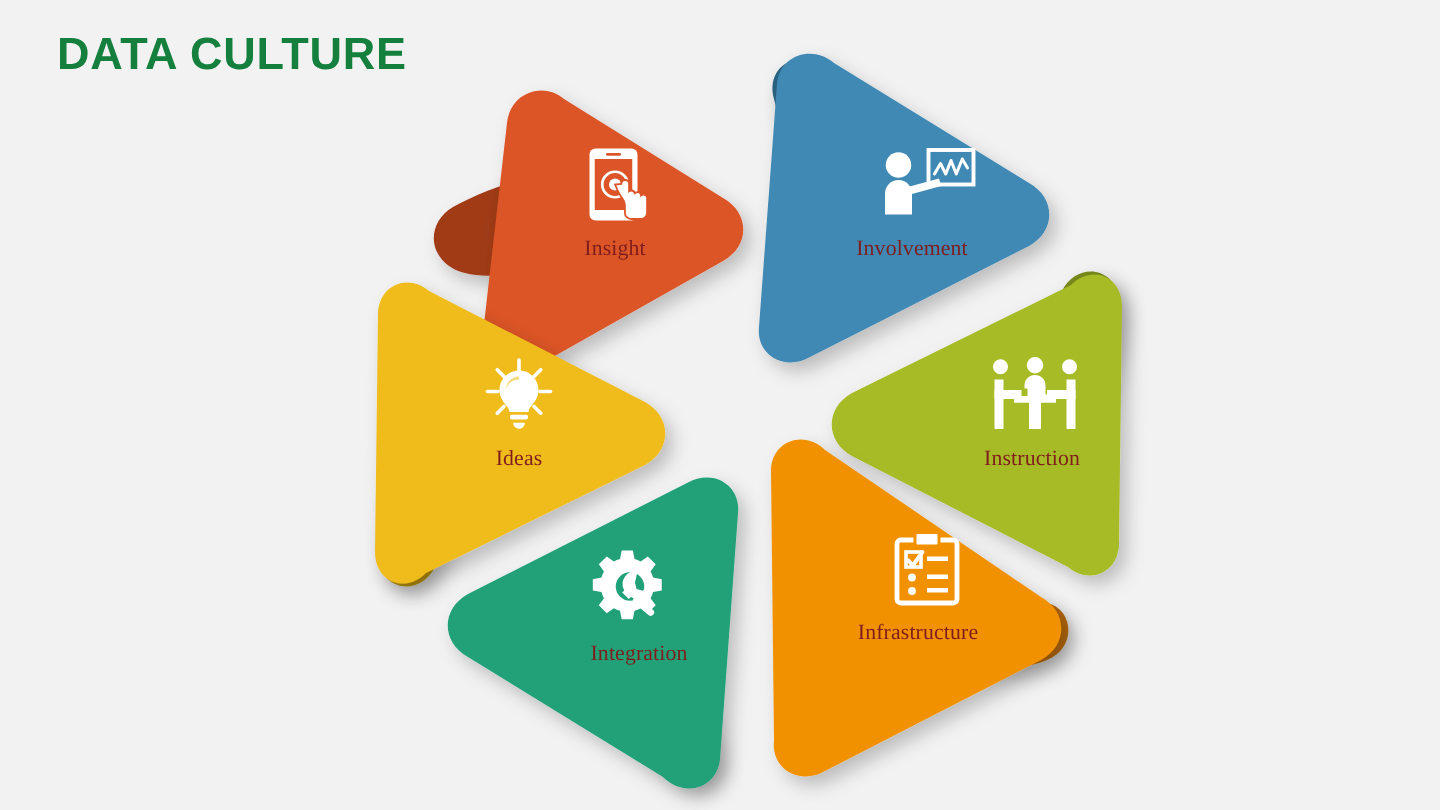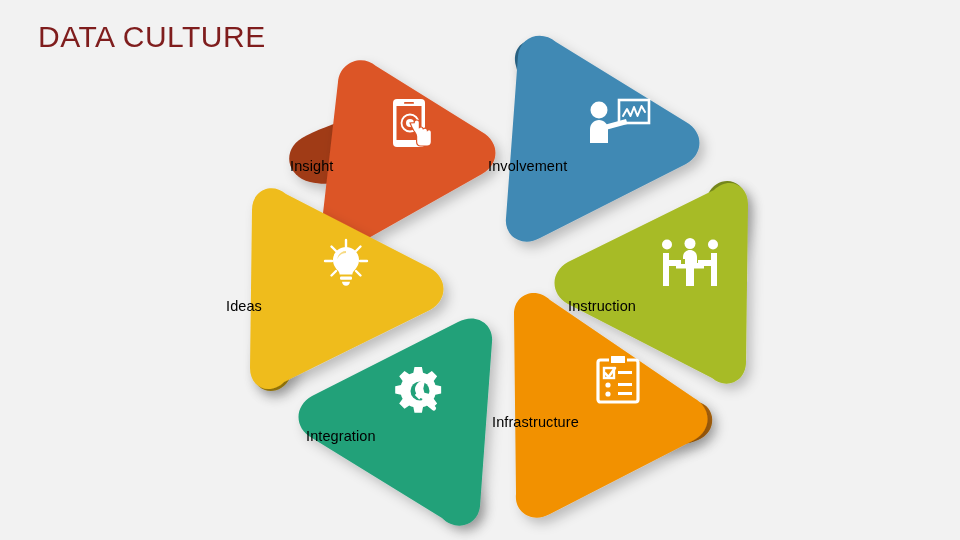--- a/index.html
+++ b/index.html
@@ -22,23 +22,23 @@
     height: 540px;
     background: #f2f2f2;
   }
 
   
   #page-title {
     position: absolute;
     left: 38px;
     top: 20px;
     font-size: 30px;
-    font-weight: normal;
+    font-weight: bold;
     letter-spacing: 0.5px;
-    color: #7f1d1d;
+    color: #15803d;
     font-family: "Liberation Sans", sans-serif;
     white-space: nowrap;
   }
 
   
   #diagram {
     position: absolute;
     left: 240px;
     top: 18px;
     width: 480px;
@@ -57,23 +57,24 @@
   
   .petal-content {
     position: absolute;
     left: 0; top: 0;
     width: 240px; height: 240px;
     pointer-events: none;
   }
   .petal-label {
     position: absolute;
     width: 240px;
-    color: #000000;
+    text-align: center;
+    color: #7f1d1d;
     font-size: 14.5px;
-    font-family: Liberation Sans, sans-serif;
+    font-family: Liberation Serif, serif;
     white-space: nowrap;
     letter-spacing: 0.1px;
   }
   .petal-icon {
     position: absolute;
     width: 240px;
     display: flex;
     justify-content: center;
     align-items: center;
   }

